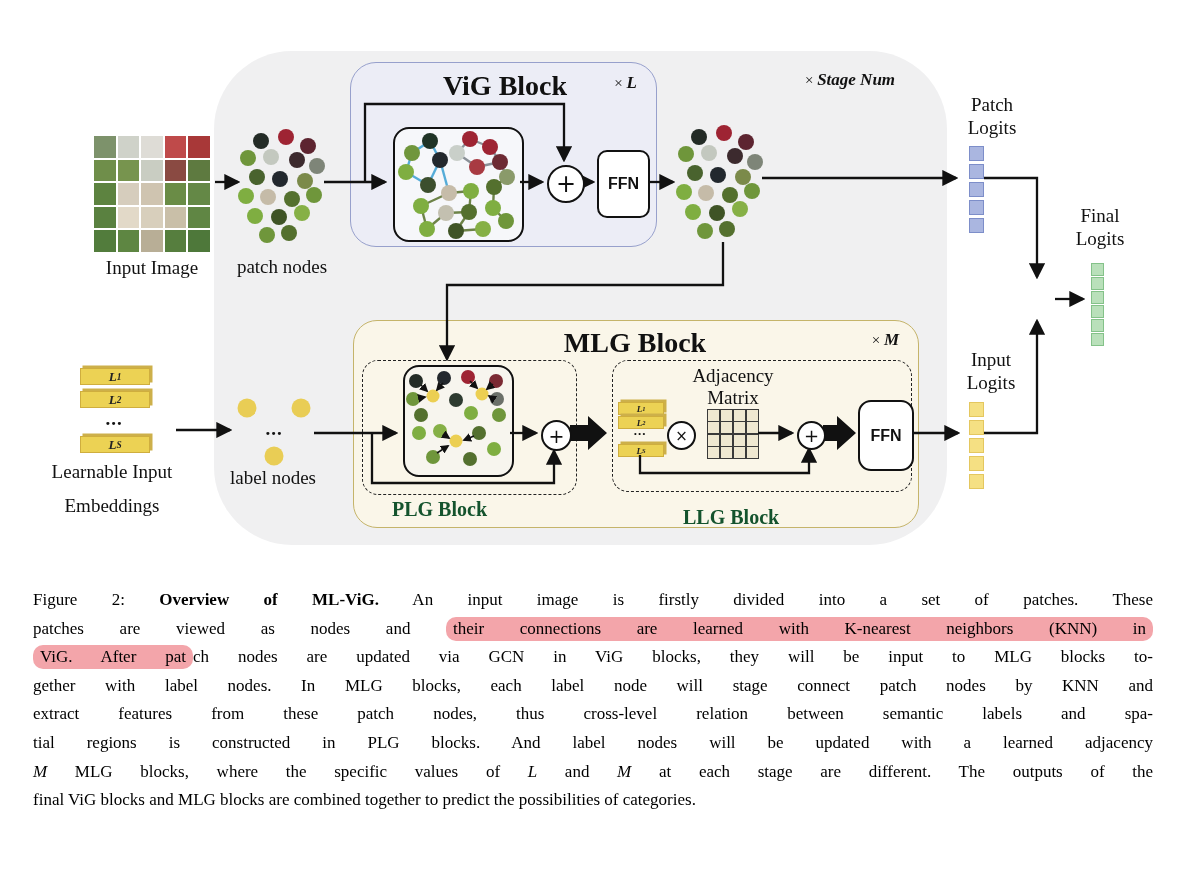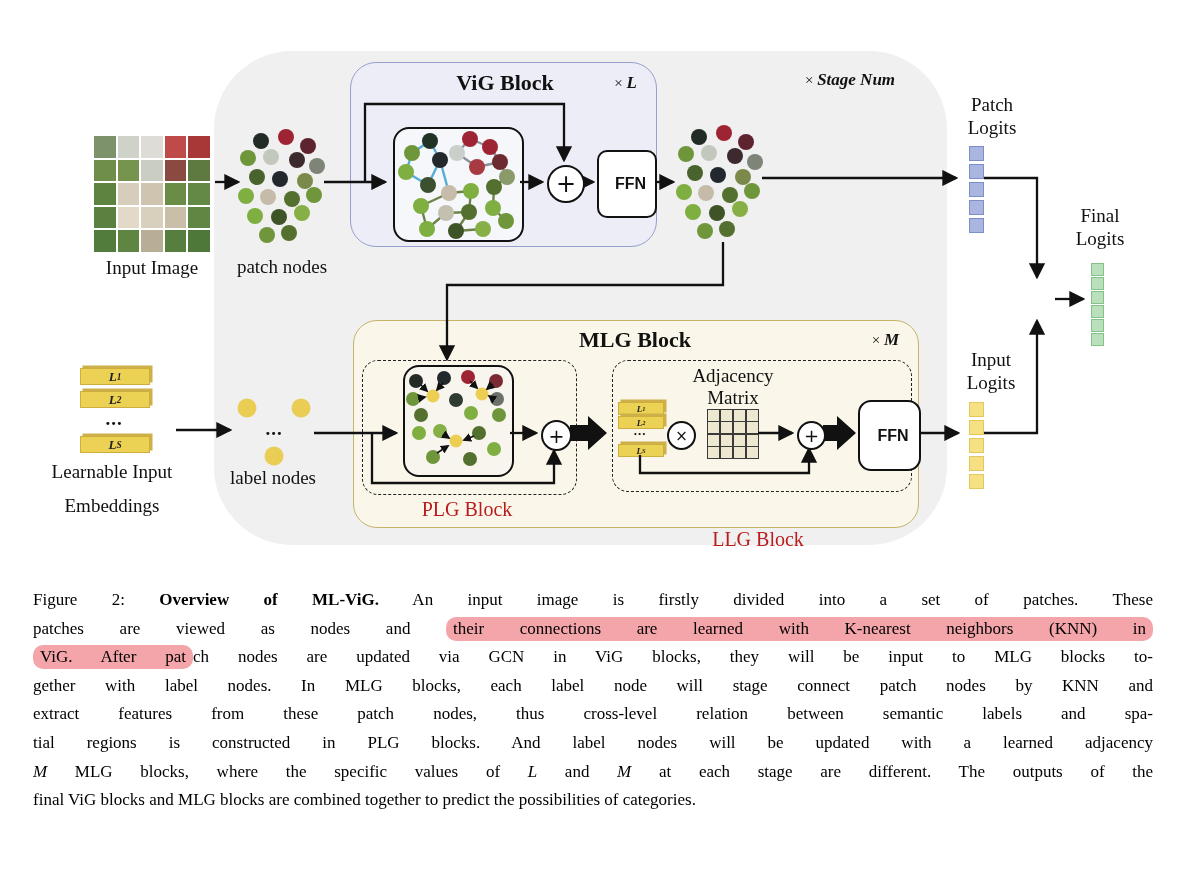--- a/index.html
+++ b/index.html
@@ -11,35 +11,35 @@
   .vig-block{left:350px;top:62px;width:305px;height:183px;background:#ecedf6;border:1.6px solid #97a0cc;border-radius:26px;z-index:1;}
   .mlg-block{left:353px;top:320px;width:564px;height:206px;background:#faf6e9;border:1.6px solid #c5b46a;border-radius:24px;z-index:1;}
   .dashed{border:1.9px dashed #222;border-radius:16px;background:transparent;z-index:2;}
   .plg-dashed{left:362px;top:360px;width:213px;height:133px;}
   .llg-dashed{left:612px;top:360px;width:298px;height:130px;}
   .graph-box{border:2.2px solid #111;border-radius:16px;z-index:3;}
   .gb1{left:393px;top:127px;width:127px;height:111px;background:#f6f7fa;}
   .gb2{left:403px;top:365px;width:107px;height:108px;background:#f7f5ee;}
   .ffn{background:#fff;border:2.6px solid #111;border-radius:10px;z-index:12;
     display:flex;align-items:center;justify-content:center;
-    font-family:"Liberation Sans",sans-serif;font-weight:bold;font-size:16px;color:#111;padding-left:7px;}
+    font-family:"Liberation Sans",sans-serif;font-weight:bold;font-size:16px;color:#111;}
   .ffn1{left:597px;top:150px;width:49px;height:64px;}
   .ffn2{left:858px;top:400px;width:52px;height:67px;border-radius:13px;}
   .op{background:#fff;border:2.5px solid #111;border-radius:50%;z-index:12;
     display:flex;align-items:center;justify-content:center;font-family:"DejaVu Sans",sans-serif;color:#111;}
   .op-plus1{left:547px;top:165px;width:34px;height:34px;font-size:24px;}
   .op-plus3{left:541px;top:420px;width:27px;height:27px;font-size:19px;}
   .op-plus4{left:797px;top:421px;width:25px;height:25px;font-size:18px;}
   .op-times{left:667px;top:421px;width:25px;height:25px;font-size:15px;}
   
-  .t-title{font-weight:bold;font-size:22px;color:#111;text-align:center;z-index:4;}
+  .t-title{font-weight:bold;font-size:28px;color:#111;text-align:center;z-index:4;}
   .t-mult{font-size:15px;color:#111;text-align:center;z-index:4;white-space:nowrap;}
   .t-mult .m{font-weight:bold;font-style:italic;font-size:17px;}
   .t-label{font-size:19px;color:#111;text-align:center;z-index:4;line-height:22px;}
-  .t-sub{font-weight:normal;font-size:20px;color:#b91c1c;text-align:center;z-index:4;}
+  .t-sub{font-weight:bold;font-size:20px;color:#14532d;z-index:4;}
   .dots-txt{font-size:19px;font-weight:bold;color:#111;text-align:center;z-index:4;letter-spacing:1px;}
   
   .input-img{left:94px;top:136px;width:116px;height:116px;background:#fff;display:grid;
     grid-template-columns:repeat(5,1fr);grid-template-rows:repeat(5,1fr);gap:2px;z-index:2;}
   .input-img span{display:block;}
   
   .bar{background:#ecd254;border:1px solid #cfae3e;box-shadow:2.5px -2.5px 0 0 #cdb04a;z-index:4;
     display:flex;align-items:center;justify-content:center;font-weight:bold;font-style:italic;color:#222;}
   .bar-big{left:80px;width:68px;height:15px;font-size:13px;}
   .bar-sm{left:618px;width:44px;height:11px;font-size:9px;}
@@ -106,21 +106,21 @@
     </div>
   <div class="abs ffn ffn1">FFN</div>
 
   <div class="abs mlg-block"></div>
   <div class="abs t-title" style="left:520px;top:327px;width:230px;">MLG Block</div>
   <div class="abs t-mult" style="left:858px;top:330px;width:55px;"><span>×</span> <span class="m">M</span></div>
   <div class="abs dashed plg-dashed"></div>
   <div class="abs dashed llg-dashed"></div>
   <div class="abs graph-box gb2"></div>
   <div class="abs t-sub" style="left:392px;top:498px;width:150px;">PLG Block</div>
-  <div class="abs t-sub" style="left:683px;top:528px;width:150px;">LLG Block</div>
+  <div class="abs t-sub" style="left:683px;top:506px;width:150px;">LLG Block</div>
   <div class="abs t-label" style="left:673px;top:365px;width:120px;">Adjacency</div>
   <div class="abs t-label" style="left:673px;top:387px;width:120px;">Matrix</div>
   <div class="abs matrix">
       <span></span>
       <span></span>
       <span></span>
       <span></span>
       <span></span>
       <span></span>
       <span></span>

